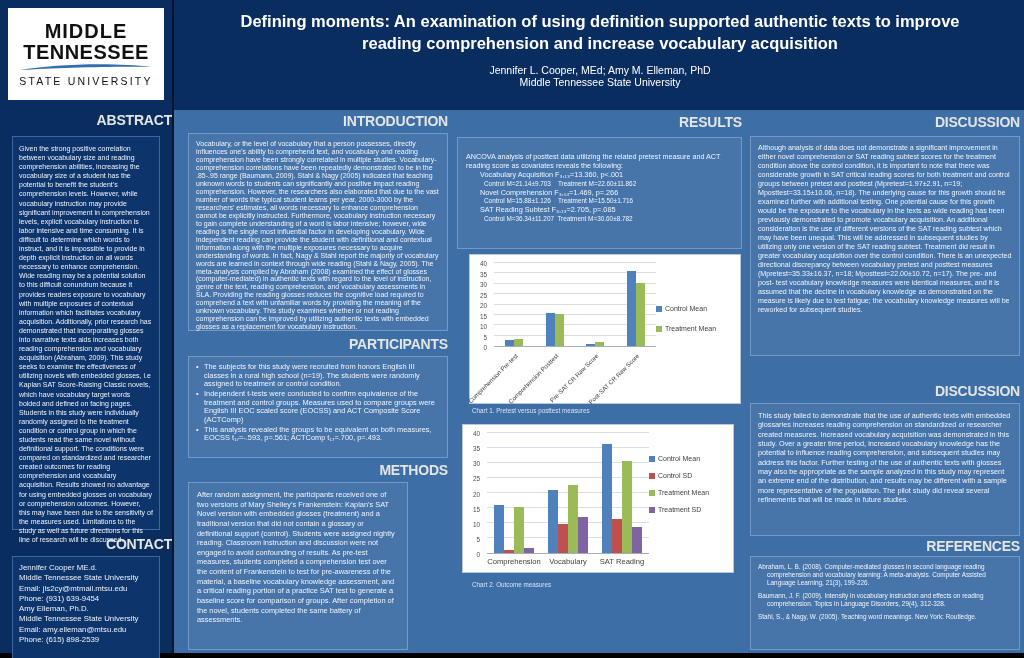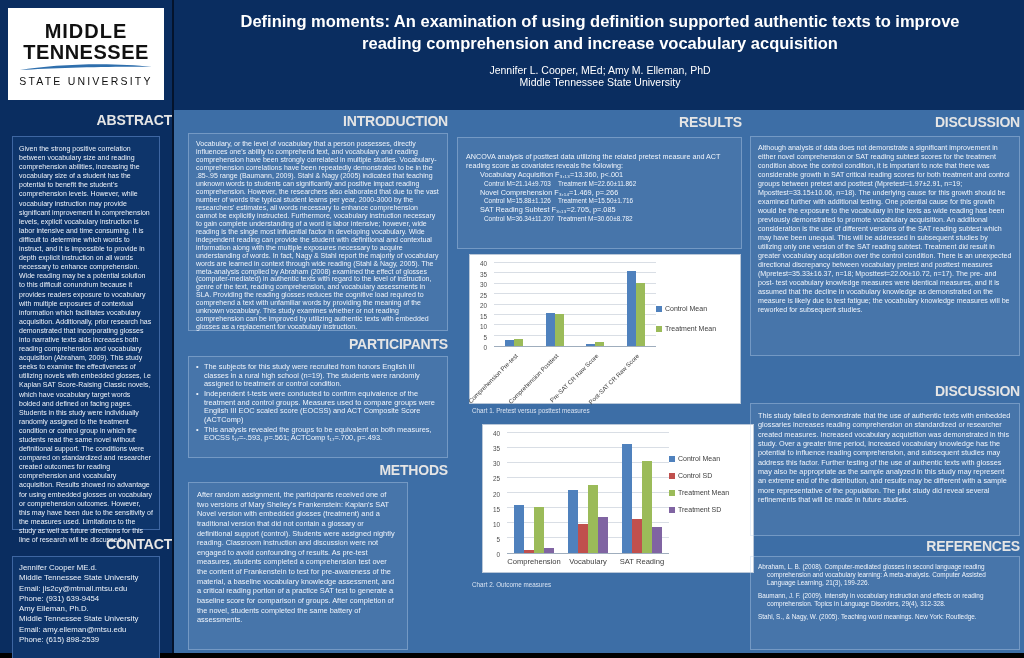--- a/index.html
+++ b/index.html
@@ -56,21 +56,21 @@
 
   
   .res-h { left:283px; top:114px; width:285px; }
   .res-box { left:283px; top:137px; width:285px; height:112px; padding:14px 8px 0 8px;
              font-size:7.2px; line-height:1.28; }
   .stat-main { margin-left:14px; font-size:7.3px; }
   .stat-sub  { margin-left:18px; font-size:6.4px; white-space:pre; }
 
   .chart-box { position:absolute; background:#fff; border:1px solid #b9c7d8; }
   .chart1 { left:295px; top:254px; width:272px; height:150px; }
-  .chart2 { left:308px; top:424px; width:272px; height:149px; }
+  .chart2 { left:288px; top:424px; width:272px; height:149px; }
   .yaxis { position:absolute; left:0; top:8px; width:21px; }
   .chart1 .yaxis { bottom:56px; }
   .chart2 .yaxis { bottom:18px; }
   .ytick { position:absolute; right:4px; transform:translateY(50%); font-size:6.4px; color:#4d4d4d; }
   .plot { position:absolute; left:24px; top:8px; right:84px; border-bottom:1px solid #9fadbd; }
   .chart1 .plot { bottom:56px; }
   .chart2 .plot { bottom:18px; }
   .gridline { position:absolute; left:0; right:0; height:0; border-top:1px solid #d9dee5; }
   .groups { position:absolute; left:0; right:0; top:0; bottom:0; display:flex; z-index:1; }
   .bargroup { flex:1; display:flex; align-items:flex-end; justify-content:center; }

